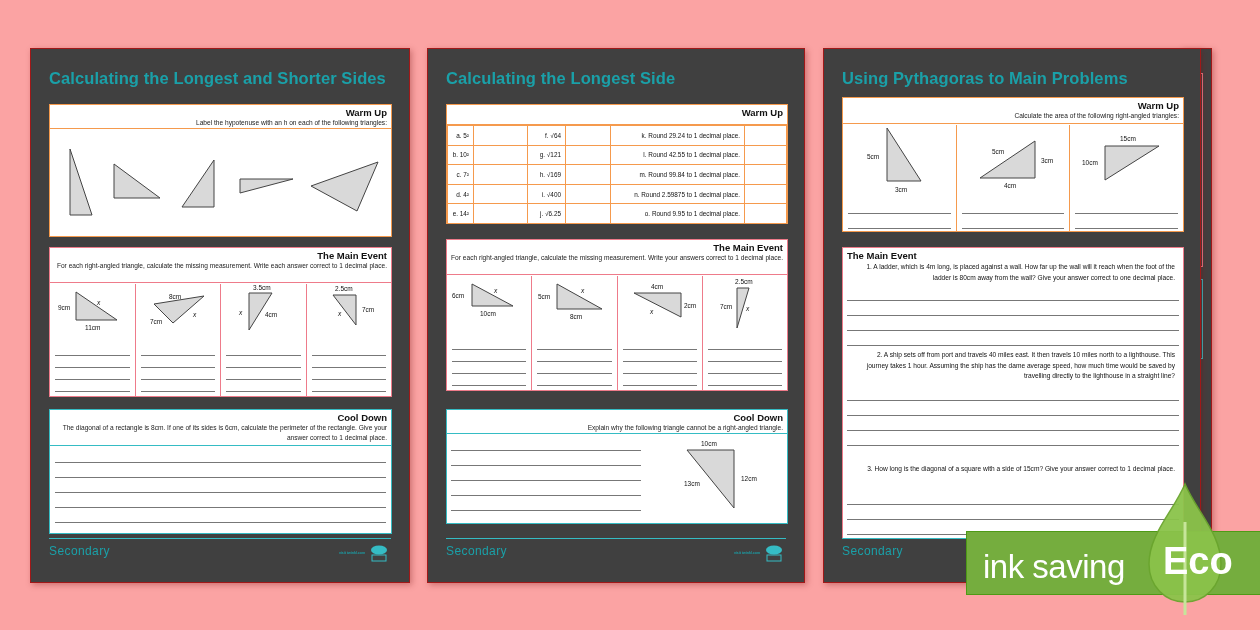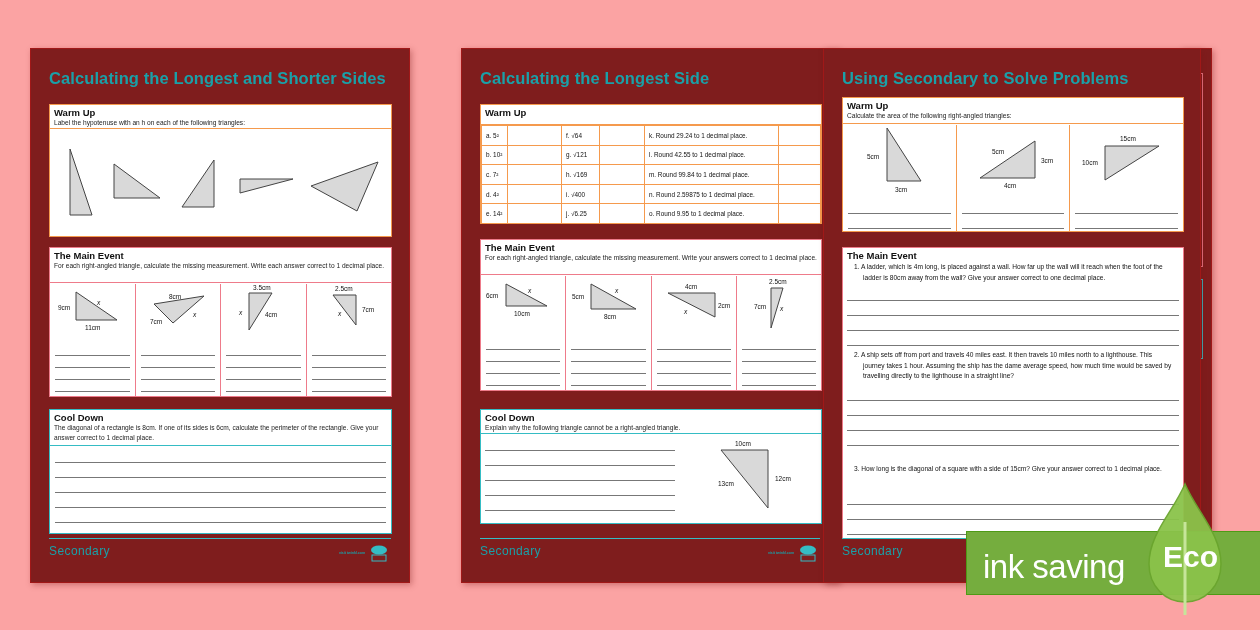--- a/index.html
+++ b/index.html
@@ -1,19 +1,19 @@
 <!DOCTYPE html>
 <html><head>
 <meta charset="utf-8">
 <style>
   * { box-sizing: border-box; margin: 0; padding: 0; }
   html, body { width: 1260px; height: 630px; overflow: hidden; }
   body { background: #fba3a3; font-family: "Liberation Sans", sans-serif; position: relative; color: #111; }
 
-  .sheet { position: absolute; background: #7f1d1d; border: 1.5px solid #a01818; box-shadow: 2px 2px 6px rgba(120,20,20,0.35); }
+  .sheet { position: absolute; background: #404040; border: 1.5px solid #a01818; box-shadow: 2px 2px 6px rgba(120,20,20,0.35); text-align: right; }
   .sheet-title { position: absolute; left: 18px; top: 20px; font-size: 16.5px; font-weight: bold; color: #1aa0a8; letter-spacing: 0.1px; }
   .sec { position: absolute; border: 1.5px solid; background: #fff; }
   .sec.orange { border-color: #f59a4d; }
   .sec.pink { border-color: #ee7b8a; }
   .sec.teal { border-color: #35bcc4; }
   .sec-head { padding: 2px 4px 3px 4px; border-bottom: 1.5px solid; }
   .orange .sec-head { border-color: #f59a4d; }
   .pink .sec-head { border-color: #ee7b8a; }
   .teal .sec-head { border-color: #35bcc4; }
   .sec-title { font-size: 9.5px; font-weight: bold; display: block; }
@@ -36,21 +36,21 @@
   .footer-logo { position: absolute; right: 2px; top: 5px; width: 20px; height: 18px; }
 
   table.wu { border-collapse: collapse; width: 100%; }
   table.wu td { border: 1px solid #f59a4d; font-size: 6.4px; height: 19.6px; padding: 0 4px; vertical-align: middle; }
 
   .qtext { font-size: 6.6px; line-height: 10.5px; padding-left: 16px; text-indent: -9px; position: absolute; left: 4px; right: 8px; }
 
   .eco { position: absolute; left: 966px; top: 531px; width: 294px; height: 64px; background: #75ad3e; border: 1.5px solid #4e9a16; border-right: none; }
   .eco-text { position: absolute; left: 16px; top: 8px; font-size: 33px; color: #fff; letter-spacing: -0.5px; margin-top: 8px; }
   .eco-drop { position: absolute; left: 1145px; top: 482px; }
-  .eco-word { position: absolute; left: 1163px; top: 540px; font-size: 30px; font-weight: bold; color: #fff; }
+  .eco-word { position: absolute; left: 1163px; top: 540px; font-size: 38px; font-weight: bold; color: #fff; }
 </style>
 </head>
 <body>
 
 <div class="sheet" style="left:1180px; top:48px; width:32px; height:540px;">
   <div style="position:absolute; left:0; top:24px; width:22px; height:194px; border:1.5px solid #ee7b8a; border-left:none;"></div>
   <div style="position:absolute; left:0; top:230px; width:22px; height:80px; border:1.5px solid #35bcc4; border-left:none;"></div>
 </div>
 
 <div class="sheet" style="left:30px; top:48px; width:380px; height:535px;">
@@ -152,21 +152,21 @@
   <div class="footer">
     <span class="footer-label">Secondary</span>
     <span class="footer-url">visit twinkl.com</span>
     <svg class="footer-logo" viewBox="0 0 20 18">
         <ellipse cx="10" cy="6" rx="8" ry="4.5" fill="#35bcc4"></ellipse>
         <rect x="3" y="11" width="14" height="6" fill="none" stroke="#35bcc4" stroke-width="1"></rect>
       </svg>
   </div>
 </div>
 
-<div class="sheet" style="left:427px; top:48px; width:378px; height:535px;margin-left:34px;">
+<div class="sheet" style="left:427px; top:48px; width:378px; height:535px;">
   <div class="sheet-title">Calculating the Longest Side</div>
 
   <div class="sec orange" style="left:18px; top:55px; width:342px; height:120px;">
     <div class="sec-head" style="height:20px;">
       <span class="sec-title">Warm Up</span>
     </div>
     <table class="wu">
       <tbody>
           <tr>
             <td style="width:26px;">a. 5²</td>
@@ -301,21 +301,21 @@
     <span class="footer-label">Secondary</span>
     <span class="footer-url">visit twinkl.com</span>
     <svg class="footer-logo" viewBox="0 0 20 18">
         <ellipse cx="10" cy="6" rx="8" ry="4.5" fill="#35bcc4"></ellipse>
         <rect x="3" y="11" width="14" height="6" fill="none" stroke="#35bcc4" stroke-width="1"></rect>
       </svg>
   </div>
 </div>
 
 <div class="sheet" style="left:823px; top:48px; width:378px; height:535px;">
-  <div class="sheet-title">Using Secondary to Solve Problems</div>
+  <div class="sheet-title">Using Pythagoras to Main Problems</div>
 
   <div class="sec orange" style="left:18px; top:48px; width:342px; height:135px;">
     <div class="sec-head" style="height:26px;">
       <span class="sec-title">Warm Up</span>
       <span class="sec-instr">Calculate the area of the following right-angled triangles:</span>
     </div>
     <div class="cells" style="top:27px;">
       <div class="cell">
         <svg width="112" height="75">
           <polygon points="44,3 44,56 78,56" fill="#d9d9d9" stroke="#444"></polygon>

